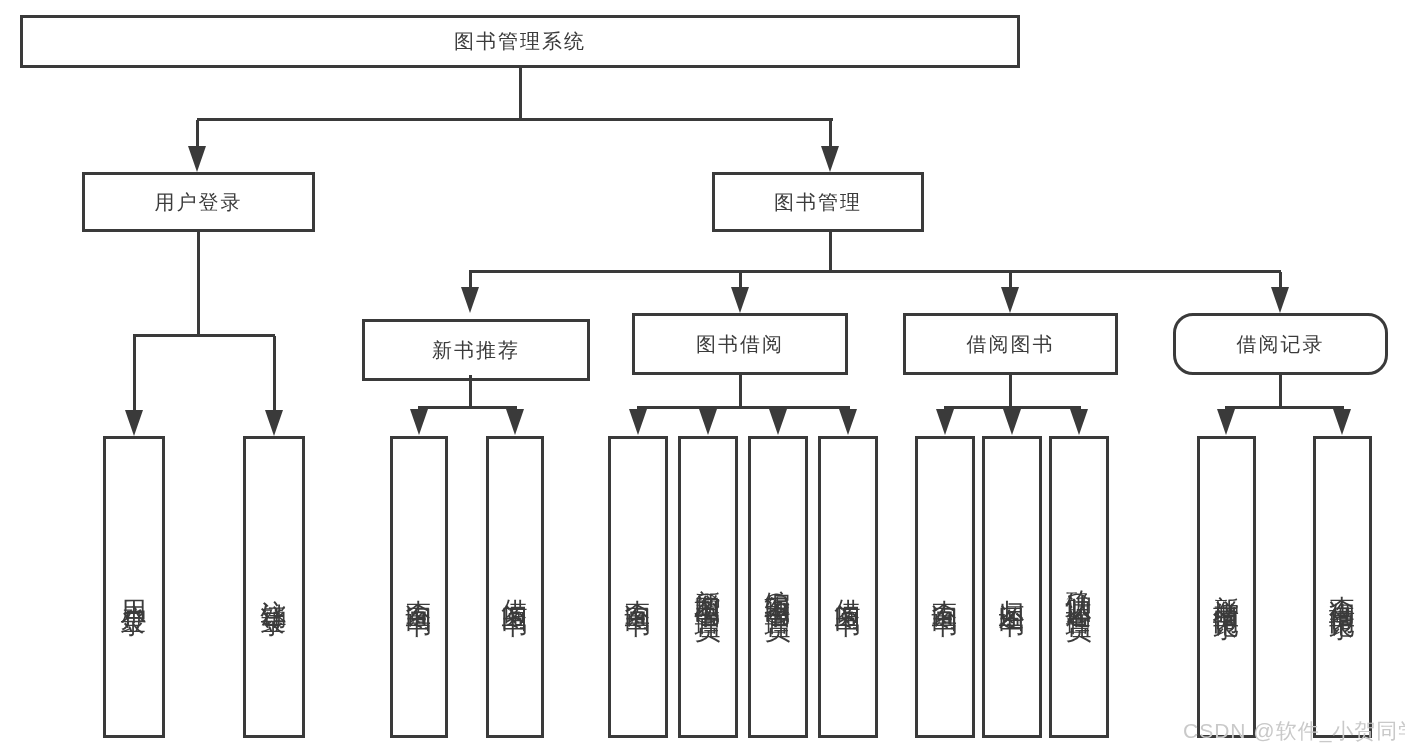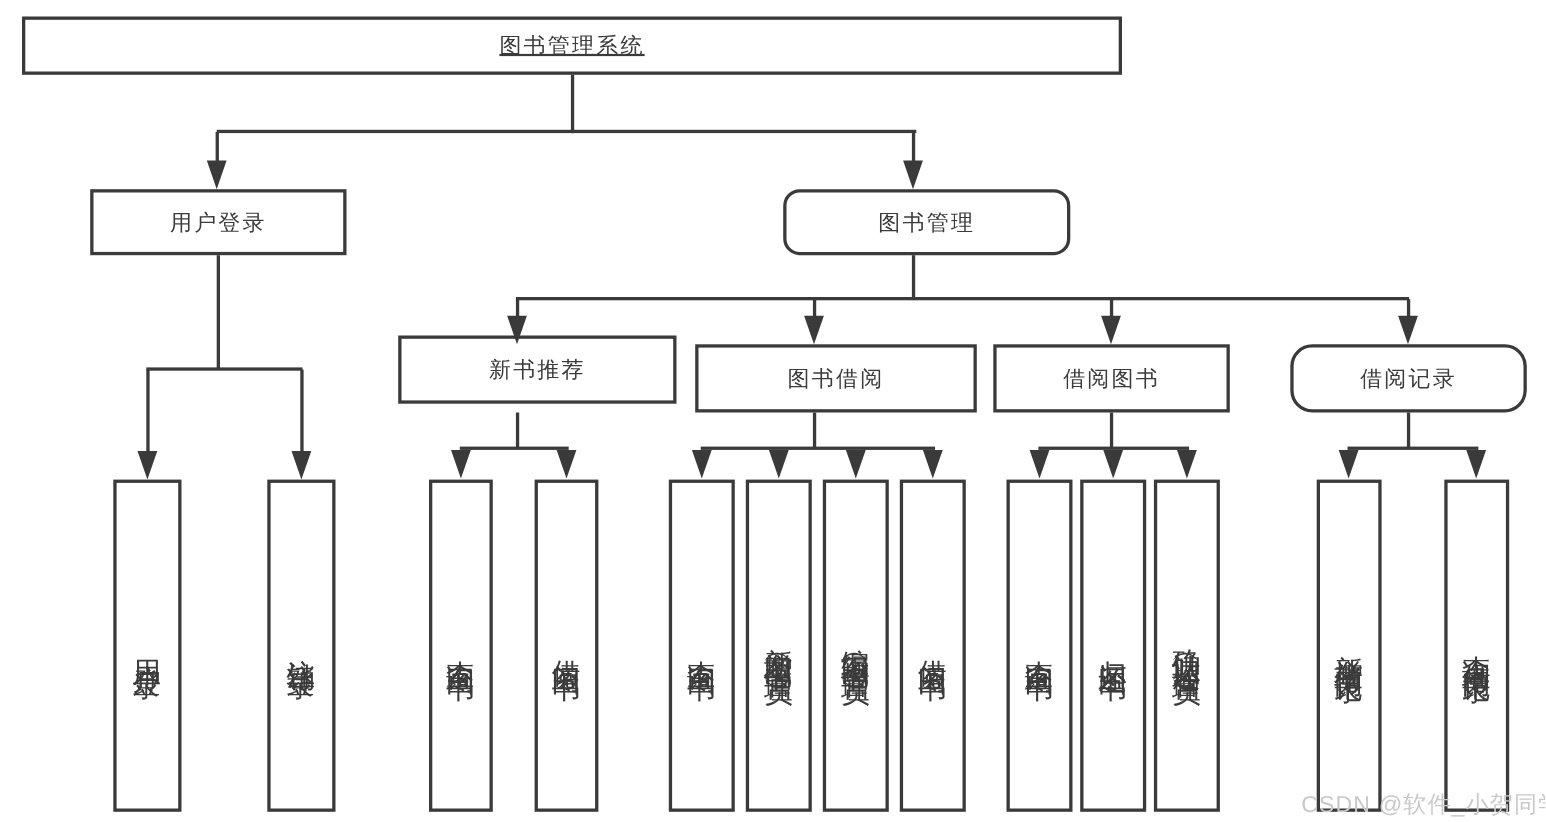--- a/index.html
+++ b/index.html
@@ -27,35 +27,35 @@
   .watermark{
     position:absolute;left:1183px;top:717px;z-index:50;
     font-size:21px;letter-spacing:1px;color:#c9c9c9;white-space:nowrap;
   }
 </style>
 </head>
 <body>
 
 <div class="canvas">
 
-  <div class="node hnode" style="left:20px;top:15px;width:1000px;height:53px;text-decoration:underline;">
+  <div class="node hnode" style="left:20px;top:15px;width:1000px;height:53px;">
     <span class="lbl">图书管理系统</span>
   </div>
 
   <div class="node hnode" style="left:82px;top:172px;width:233px;height:60px;">
     <span class="lbl">用户登录</span>
   </div>
-  <div class="node hnode" style="left:712px;top:172px;width:261px;height:60px;border-radius:15px;">
+  <div class="node hnode" style="left:712px;top:172px;width:212px;height:60px;">
     <span class="lbl">图书管理</span>
   </div>
 
-  <div class="node hnode" style="left:362px;top:305px;width:253px;height:62px;">
+  <div class="node hnode" style="left:362px;top:319px;width:228px;height:62px;">
     <span class="lbl">新书推荐</span>
   </div>
-  <div class="node hnode" style="left:632px;top:313px;width:256px;height:62px;">
+  <div class="node hnode" style="left:632px;top:313px;width:216px;height:62px;">
     <span class="lbl">图书借阅</span>
   </div>
   <div class="node hnode" style="left:903px;top:313px;width:215px;height:62px;">
     <span class="lbl">借阅图书</span>
   </div>
   <div class="node hnode" style="left:1173px;top:313px;width:215px;height:62px;border-radius:20px;">
     <span class="lbl">借阅记录</span>
   </div>
 
   <div class="node leaf" style="left:103px;width:62px;">

